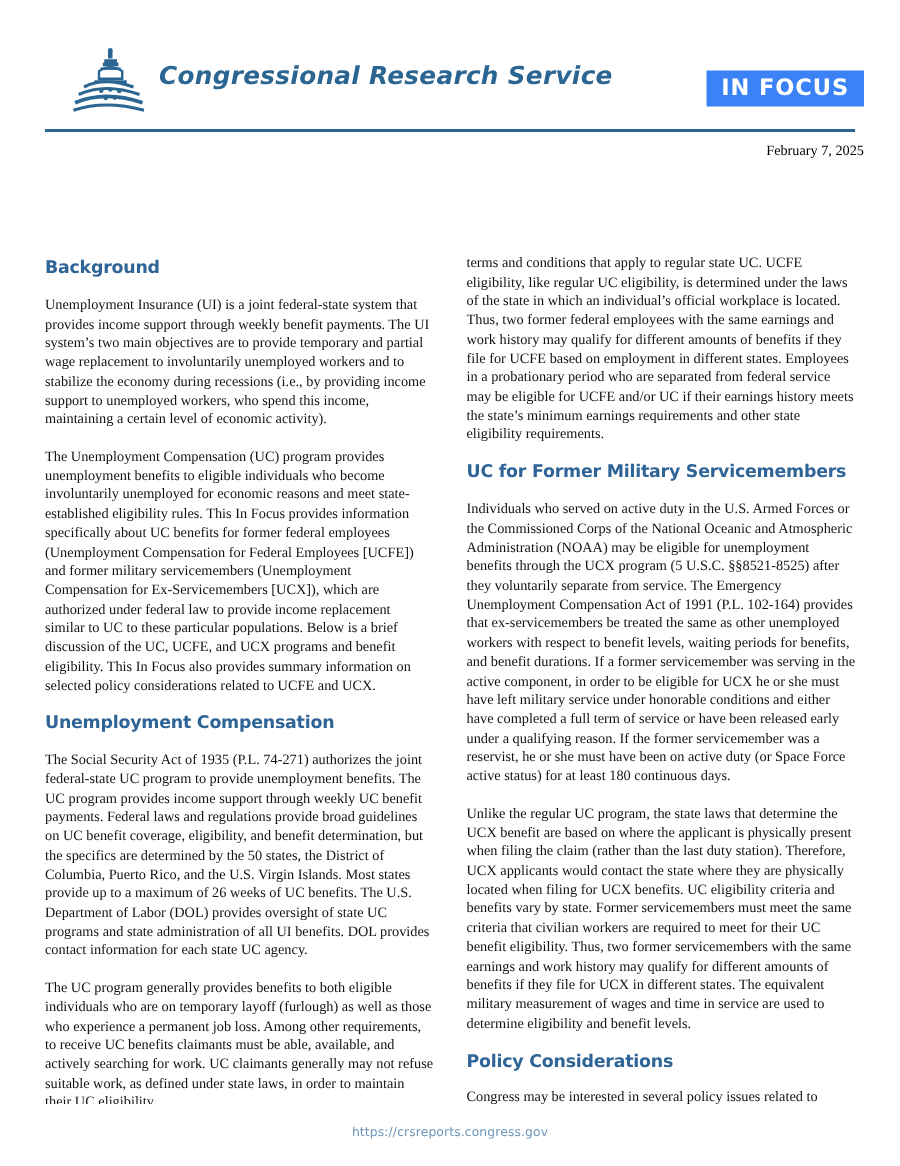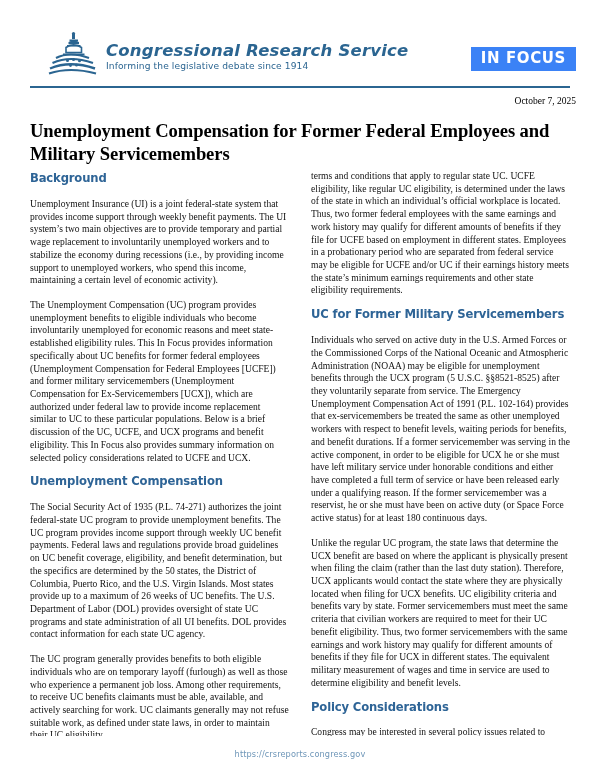--- a/index.html
+++ b/index.html
@@ -183,30 +183,28 @@
             <circle cx="21.5" cy="28.5" r="1.5"></circle>
             <circle cx="27.5" cy="27.6" r="1.5"></circle>
             <circle cx="33.5" cy="28.7" r="1.5"></circle>
             <circle cx="24.5" cy="33.5" r="1.4"></circle>
             <circle cx="30.5" cy="33.2" r="1.4"></circle>
           </g>
         </svg>
       </span>
       <span class="logo-text">
         <div class="crs-name">Congressional Research Service</div>
-        <div class="crs-tagline">Informing the legislative debate since 1914</div>
       </span>
     </div>
 
     <div class="infocus-badge">IN FOCUS</div>
     <div class="header-rule"></div>
   </div>
 
-  <div class="doc-date">October 7, 2025</div>
-  <h1 class="doc-title">Unemployment Compensation for Former Federal Employees and Military Servicemembers</h1>
+  <div class="doc-date">February 7, 2025</div>
 
   <div class="columns">
 
     <div class="col">
 
       <h2 class="section">Background</h2>
       <p class="body">Unemployment Insurance (UI) is a joint federal-state system that provides income support through weekly benefit payments. The UI system’s two main objectives are to provide temporary and partial wage replacement to involuntarily unemployed workers and to stabilize the economy during recessions (i.e., by providing income support to unemployed workers, who spend this income, maintaining a certain level of economic activity).</p>
       <p class="body">The Unemployment Compensation (UC) program provides unemployment benefits to eligible individuals who become involuntarily unemployed for economic reasons and meet state-established eligibility rules. This In Focus provides information specifically about UC benefits for former federal employees (Unemployment Compensation for Federal Employees [UCFE]) and former military servicemembers (Unemployment Compensation for Ex-Servicemembers [UCX]), which are authorized under federal law to provide income replacement similar to UC to these  particular populations. Below is a brief discussion of the UC, UCFE, and UCX programs and benefit eligibility. This In Focus also provides summary information on selected policy considerations related to UCFE and UCX.</p>
 
       <h2 class="section spaced">Unemployment Compensation</h2>

